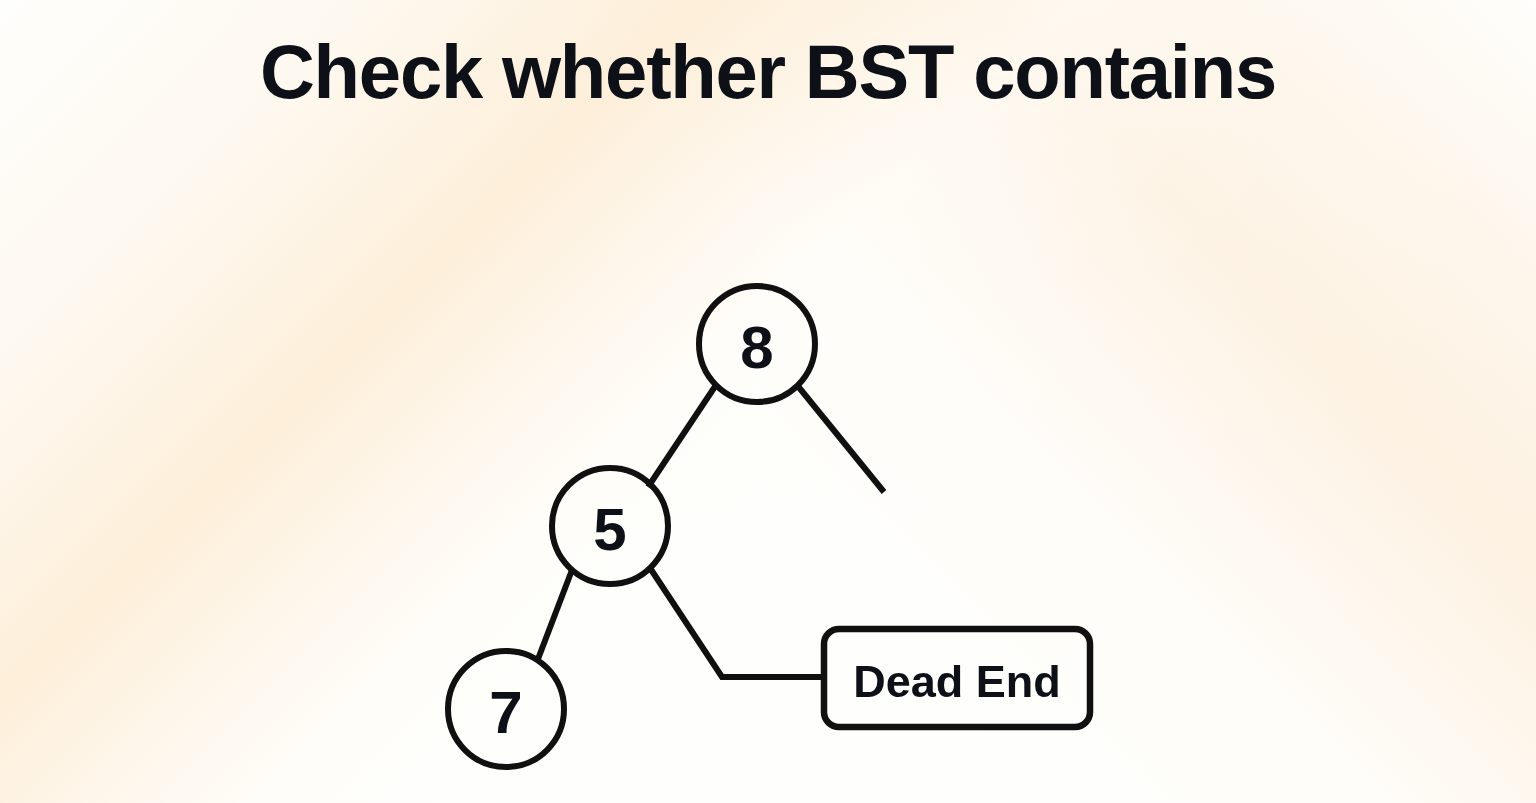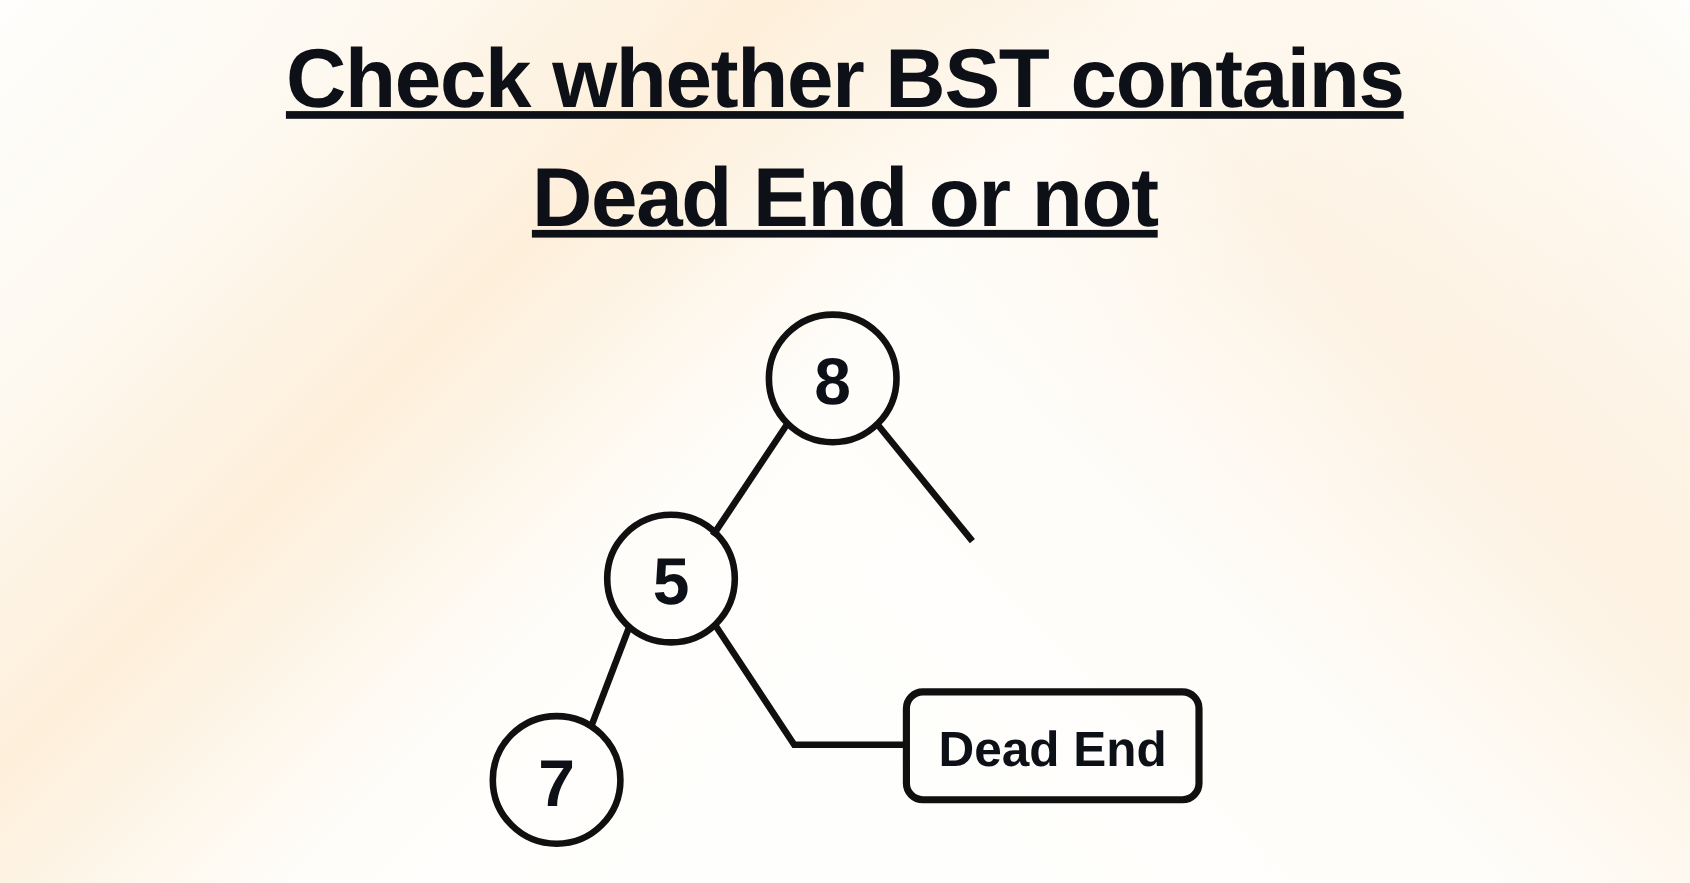--- a/index.html
+++ b/index.html
@@ -45,21 +45,21 @@
     left: 0;
     top: 18px;
     width: 1536px;
     text-align: center;
     color: #0d1117;
     font-weight: 700;
     font-size: 76px;
     line-height: 1.42;
     letter-spacing: -1.2px;
   }
-  .title-line { display: block; white-space: nowrap; text-decoration: underline; }
+  .title-line { display: block; white-space: nowrap; }
 
   
   .diagram {
     position: absolute;
     left: 0;
     top: 0;
     width: 1536px;
     height: 803px;
   }
 
@@ -108,21 +108,20 @@
     dominant-baseline: central;
   }
 </style>
 </head>
 <body>
 
 <div id="page">
 
   <div class="title-block">
     <span class="title-line">Check whether BST contains</span>
-    <span class="title-line">Dead End or not</span>
   </div>
 
   <div class="diagram">
     <svg class="tree-svg" viewBox="0 0 1536 803" xmlns="http://www.w3.org/2000/svg">
 
       <line class="edge-line" x1="716" y1="385" x2="648" y2="487"></line>
 
       <line class="edge-line" x1="797" y1="385" x2="884" y2="492"></line>
 
       <line class="edge-line" x1="572" y1="570" x2="538" y2="659"></line>

